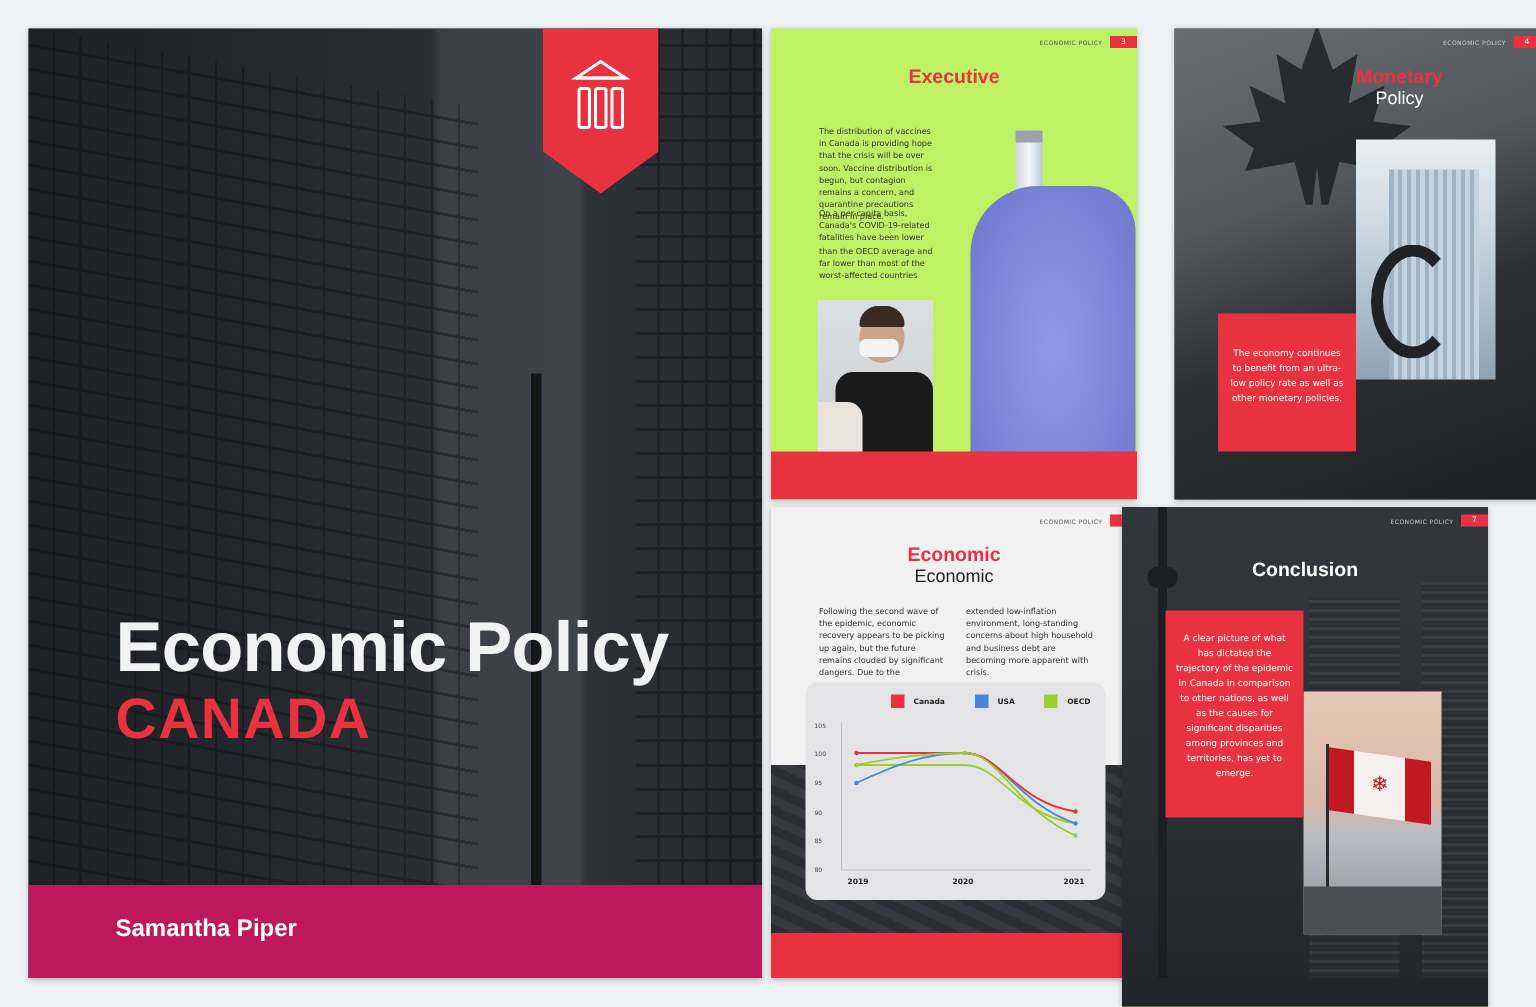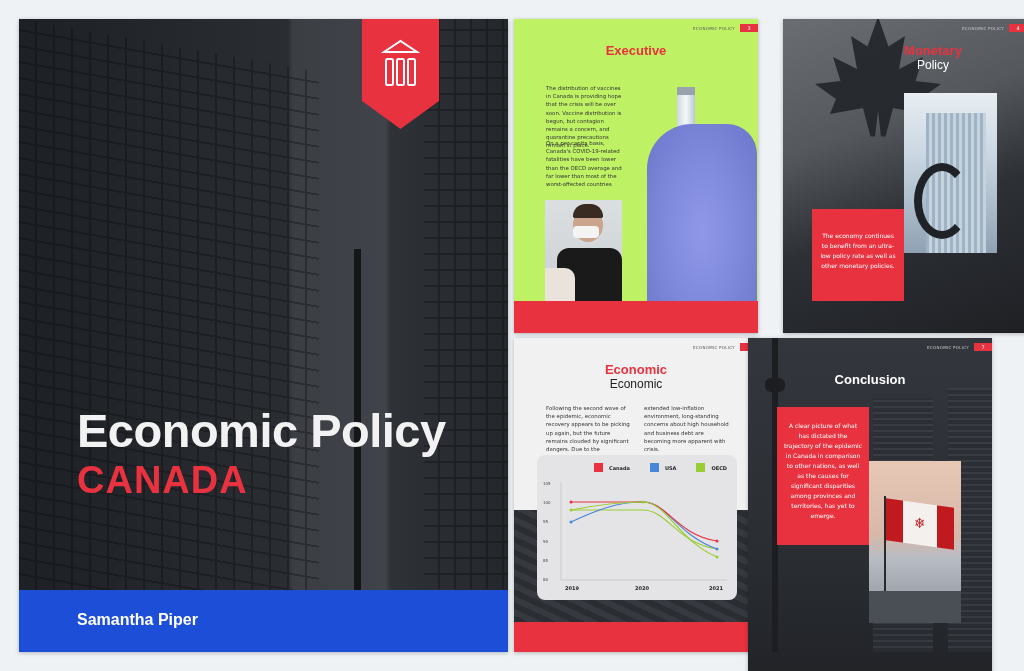--- a/index.html
+++ b/index.html
@@ -11,21 +11,21 @@
     linear-gradient(90deg,#1d2024 0,#2a2d32 55%,#3b3e43 56%,#40434a 75%,#2e3136 76%,#24272b 100%);}
   .cover-grid{position:absolute;left:0;top:0;width:300px;height:570px;opacity:0.35;
     background-image:repeating-linear-gradient(0deg,transparent 0 14px,#0c0d0f 14px 16px),repeating-linear-gradient(90deg,transparent 0 16px,#0c0d0f 16px 18px);
     transform:skewY(10deg);transform-origin:0 0;}
   .cover-grid2{position:absolute;left:405px;top:0;width:84px;height:570px;opacity:0.35;
     background-image:repeating-linear-gradient(0deg,transparent 0 14px,#0c0d0f 14px 16px),repeating-linear-gradient(90deg,transparent 0 14px,#0c0d0f 14px 16px);}
   .pole{position:absolute;left:335px;top:230px;width:7px;height:360px;background:#141618;}
   .badge{position:absolute;left:343px;top:0;width:77px;height:110px;}
   .cover-title{position:absolute;left:58px;top:384px;color:#f2f2f2;font-family:"Liberation Sans",sans-serif;font-weight:bold;font-size:47px;letter-spacing:-0.5px;}
   .cover-sub{position:absolute;left:58px;top:440px;color:#e8323f;font-family:"Liberation Sans",sans-serif;font-weight:bold;font-size:38px;letter-spacing:1px;}
-  .cover-footer{position:absolute;left:0;bottom:0;width:489px;height:62px;background:#1d4ed8;}
+  .cover-footer{position:absolute;left:0;bottom:0;width:489px;height:62px;background:#be185d;}
   .cover-author{position:absolute;left:58px;top:21px;color:#fff;font-family:"Liberation Sans",sans-serif;font-weight:bold;font-size:16px;}
   
   .hdr{position:absolute;right:0;top:5px;display:flex;align-items:center;gap:5px;}
   .hdr-label{font-size:4px;letter-spacing:0.3px;color:#555;}
   .dark .hdr-label{color:#ccc;}
   .pnum{width:18px;height:8px;background:#e8323f;color:#fff;font-size:5px;line-height:8px;text-align:center;}
   .t1{position:absolute;left:0;width:100%;text-align:center;color:#e8323f;font-family:"Liberation Sans",sans-serif;font-weight:bold;font-size:13px;}
   .t2{position:absolute;left:0;width:100%;text-align:center;color:#222;font-family:"Liberation Sans",sans-serif;font-size:12px;}
   .dark .t2{color:#fff;}
   .body{position:absolute;font-size:5.4px;line-height:8.2px;color:#333;}

